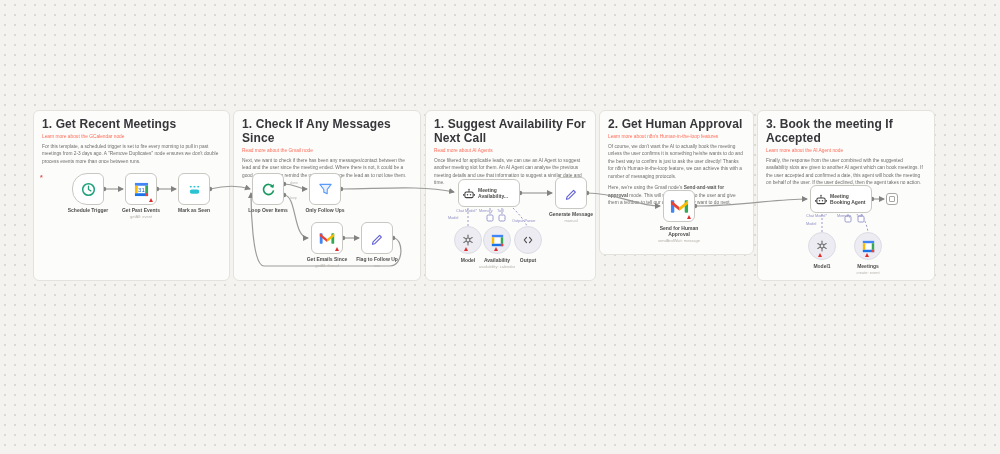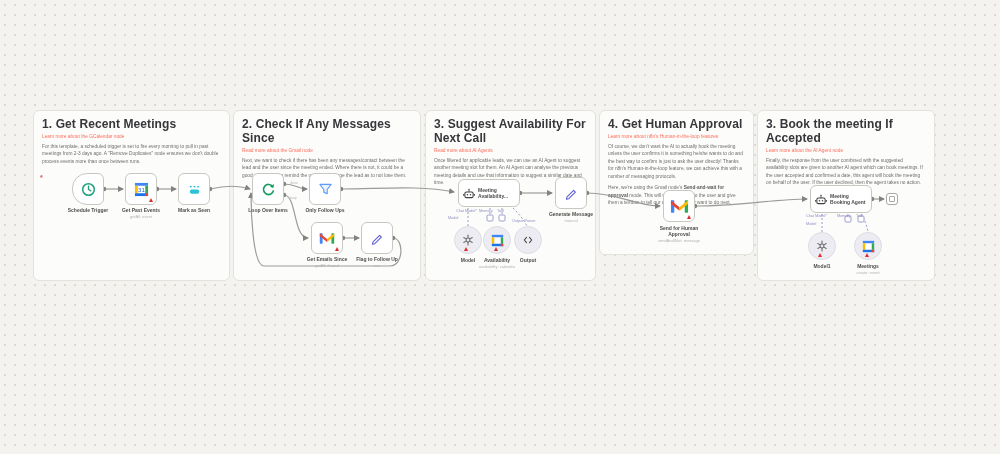--- a/index.html
+++ b/index.html
@@ -62,31 +62,31 @@
 <body>
 
 <div id="canvas">
 
   <div class="note" style="left:33px;top:110px;width:197px;height:171px;">
     <h3>1. Get Recent Meetings</h3>
     <a class="nlink" href="#">Learn more about the GCalendar node</a>
     <p>For this template, a scheduled trigger is set to fire every morning to pull in past meetings from 2-3 days ago. A "Remove Duplicates" node ensures we don't double process events more than once between runs.</p>
   </div>
   <div class="note" style="left:233px;top:110px;width:188px;height:171px;">
-    <h3>2. Check If Any Messages Since</h3>
+    <h3>1. Check If Any Messages Since</h3>
     <a class="nlink" href="#">Read more about the Gmail node</a>
     <p>Next, we want to check if there has been any messages/contact between the lead and the user since the meeting ended. Where there is not, it could be a good opportunity to remind the user to reengage the lead as to not lose them.</p>
   </div>
   <div class="note" style="left:425px;top:110px;width:171px;height:171px;">
-    <h3>3. Suggest Availability For Next Call</h3>
+    <h3>1. Suggest Availability For Next Call</h3>
     <a class="nlink" href="#">Read more about AI Agents</a>
     <p>Once filtered for applicable leads, we can use an AI Agent to suggest another meeting slot for them. An AI Agent can analyse the previous meeting details and use that information to suggest a similar date and time.</p>
   </div>
   <div class="note" style="left:599px;top:110px;width:155px;height:145px;">
-    <h3>4. Get Human Approval</h3>
+    <h3>2. Get Human Approval</h3>
     <a class="nlink" href="#">Learn more about n8n's Human-in-the-loop features</a>
     <p>Of course, we don't want the AI to actually book the meeting unless the user confirms it is something he/she wants to do and the best way to confirm is just to ask the user directly! Thanks for n8n's Human-in-the-loop feature, we can achieve this with a number of messaging protocols.</p>
     <p><span>Here, we're using the Gmail node's </span><b>Send-and-wait for approval</b><span> mode. This will send an email to the user and give them a textbox to tell our agent what they want to do next.</span></p>
   </div>
   <div class="note" style="left:757px;top:110px;width:178px;height:171px;">
     <h3>3. Book the meeting If Accepted</h3>
     <a class="nlink" href="#">Learn more about the AI Agent node</a>
     <p>Finally, the response from the user combined with the suggested availability slots are given to another AI agent which can book meetings. If the user accepted and confirmed a date, this agent will book the meeting on behalf of the user. If the user declined, then the agent takes no action.</p>
   </div>
 

